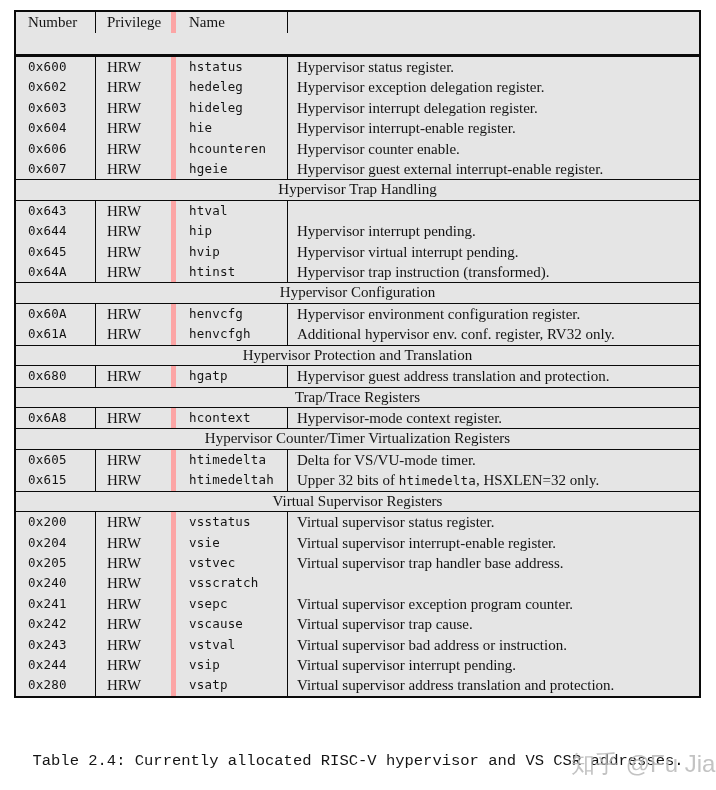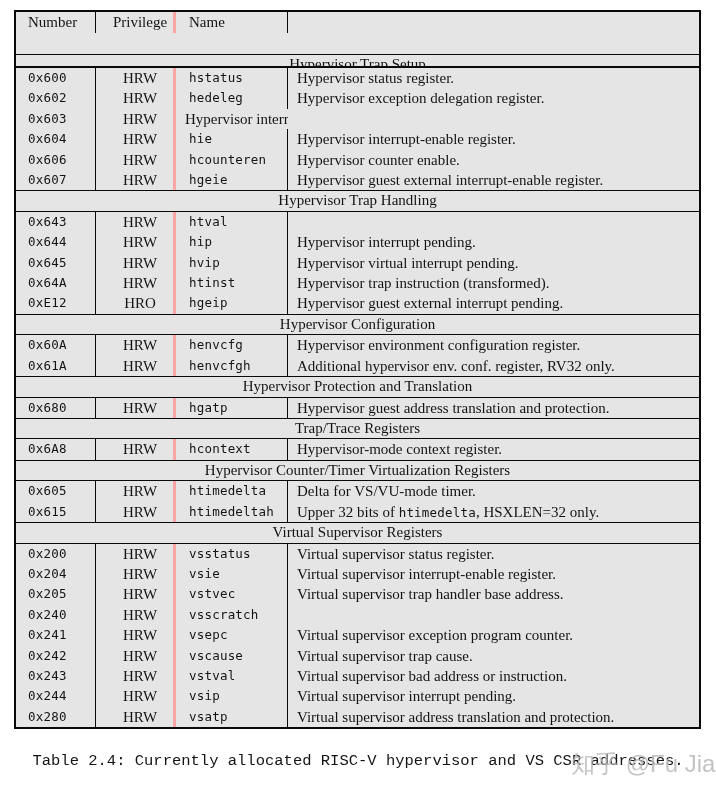--- a/index.html
+++ b/index.html
@@ -18,37 +18,37 @@
   }
   .tbl-block {
     position: absolute;
     left: 14px;
     width: 687px;
     border: 2px solid #0a0a0a;
     box-sizing: border-box;
     background: #e5e5e5;
   }
   .tbl-head { top: 10px; }
-  .tbl-body { top: 66px; }
+  .tbl-body { top: 55px; }
 
   .row {
     display: grid;
     grid-template-columns: 80px 80px 112px 1fr;
   }
   .header-row { height: 21px; line-height: 21px; }
   .data-row   { height: 20.4px; line-height: 20.4px; }
 
   .cell {
     box-sizing: border-box;
     overflow: hidden;
     white-space: nowrap;
     font-size: 15px;
   }
   .cell.c1 { padding-left: 12px; border-right: 1px solid #0a0a0a; }
-  .cell.c2 { padding-left: 11px; border-right: 3px solid #fca5a5; text-align: center; }
+  .cell.c2 { padding-left: 11px; border-right: 5px solid #fca5a5; }
   .cell.c3 { padding-left: 13px; border-right: 1px solid #0a0a0a; }
   .cell.c4 { padding-left: 9px;  padding-right: 4px; }
 
   .mono {
     font-family: "DejaVu Sans Mono", monospace;
     font-size: 12.5px;
     letter-spacing: 0.2px;
   }
 
   .section-row {
@@ -110,20 +110,21 @@
         </div>
         <div class="row data-row">
           <div class="cell c1 mono">0x602</div>
           <div class="cell c2">HRW</div>
           <div class="cell c3 mono">hedeleg</div>
           <div class="cell c4">Hypervisor exception delegation register.</div>
         </div>
         <div class="row data-row">
           <div class="cell c1 mono">0x603</div>
           <div class="cell c2">HRW</div>
+          <div class="cell c3 mono">hideleg</div>
           <div class="cell c4">Hypervisor interrupt delegation register.</div>
         </div>
         <div class="row data-row">
           <div class="cell c1 mono">0x604</div>
           <div class="cell c2">HRW</div>
           <div class="cell c3 mono">hie</div>
           <div class="cell c4">Hypervisor interrupt-enable register.</div>
         </div>
         <div class="row data-row">
           <div class="cell c1 mono">0x606</div>
@@ -156,26 +157,20 @@
           <div class="cell c2">HRW</div>
           <div class="cell c3 mono">hvip</div>
           <div class="cell c4">Hypervisor virtual interrupt pending.</div>
         </div>
         <div class="row data-row">
           <div class="cell c1 mono">0x64A</div>
           <div class="cell c2">HRW</div>
           <div class="cell c3 mono">htinst</div>
           <div class="cell c4">Hypervisor trap instruction (transformed).</div>
         </div>
-        <div class="row data-row">
-          <div class="cell c1 mono">0xE12</div>
-          <div class="cell c2">HRO</div>
-          <div class="cell c3 mono">hgeip</div>
-          <div class="cell c4">Hypervisor guest external interrupt pending.</div>
-        </div>
       </div>
       <div class="section-row">Hypervisor Configuration</div>
       <div class="row-group">
         <div class="row data-row">
           <div class="cell c1 mono">0x60A</div>
           <div class="cell c2">HRW</div>
           <div class="cell c3 mono">henvcfg</div>
           <div class="cell c4">Hypervisor environment configuration register.</div>
         </div>
         <div class="row data-row">

